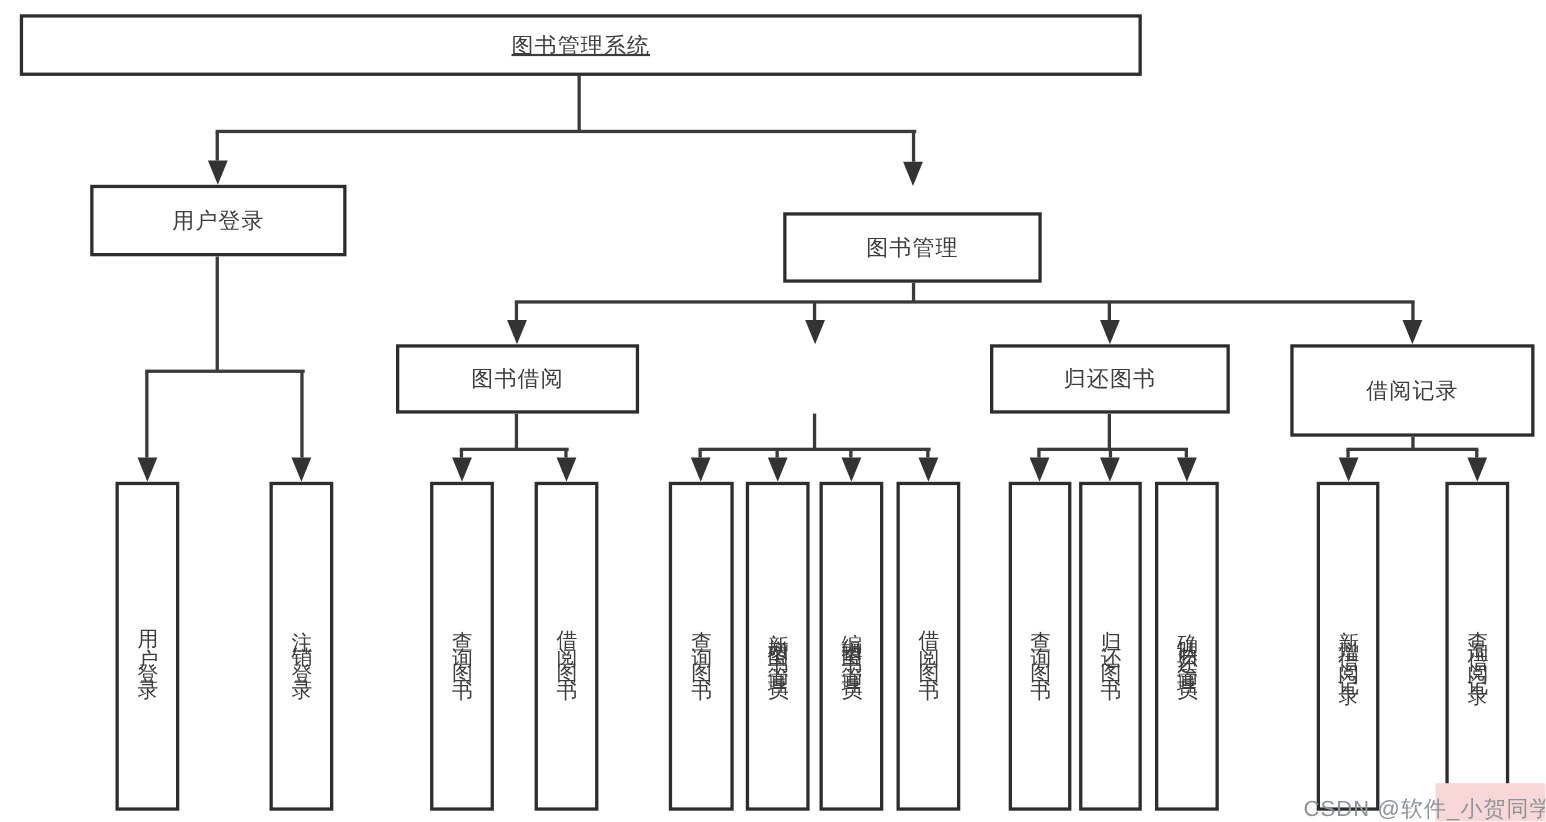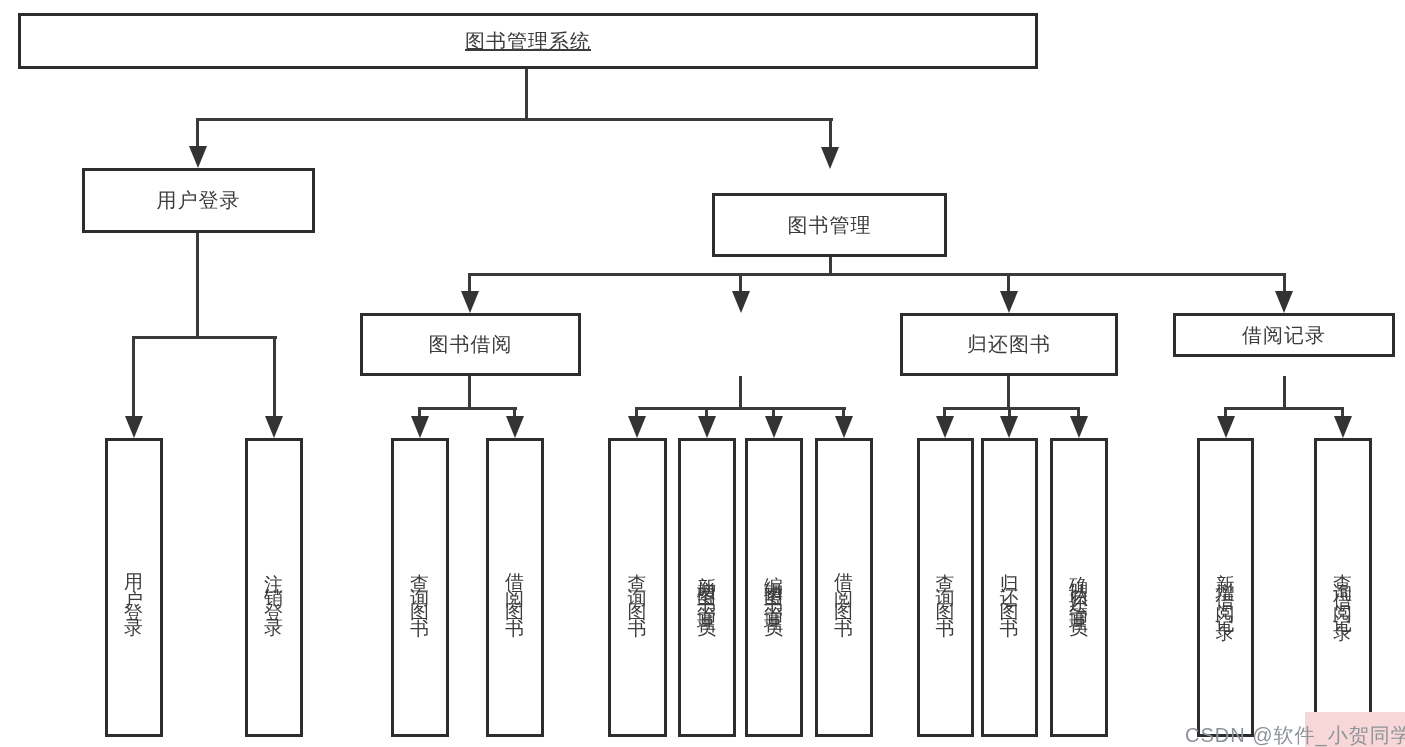--- a/index.html
+++ b/index.html
@@ -98,21 +98,21 @@
   <div class="line" style="left:1341px;top:409px;width:3px;height:7px;"></div>
   <div class="arr" style="left:1334px;top:416px;"></div>
 
   <div class="box hbox root" style="left:18px;top:13px;width:1020px;height:56px;">图书管理系统</div>
 
   <div class="box hbox" style="left:82px;top:168px;width:233px;height:65px;">用户登录</div>
   <div class="box hbox" style="left:712px;top:169px;width:235px;height:64px;margin-top:24px;">图书管理</div>
 
   <div class="box hbox" style="left:360px;top:313px;width:221px;height:63px;">图书借阅</div>
   <div class="box hbox" style="left:900px;top:313px;width:218px;height:63px;">归还图书</div>
-  <div class="box hbox" style="left:1173px;top:313px;width:222px;height:44px;">借阅记录</div>
+  <div class="box hbox" style="left:1173px;top:313px;width:222px;height:84px;">借阅记录</div>
 
   <div class="box vbox v-loose" style="left:105px;top:438px;width:58px;height:299px;">
     <span class="vtxt">用户登录</span>
   </div>
   <div class="box vbox v-loose" style="left:245px;top:438px;width:58px;height:299px;">
     <span class="vtxt">注销登录</span>
   </div>
 
   <div class="box vbox v-loose" style="left:391px;top:438px;width:58px;height:299px;">
     <span class="vtxt">查询图书</span>

